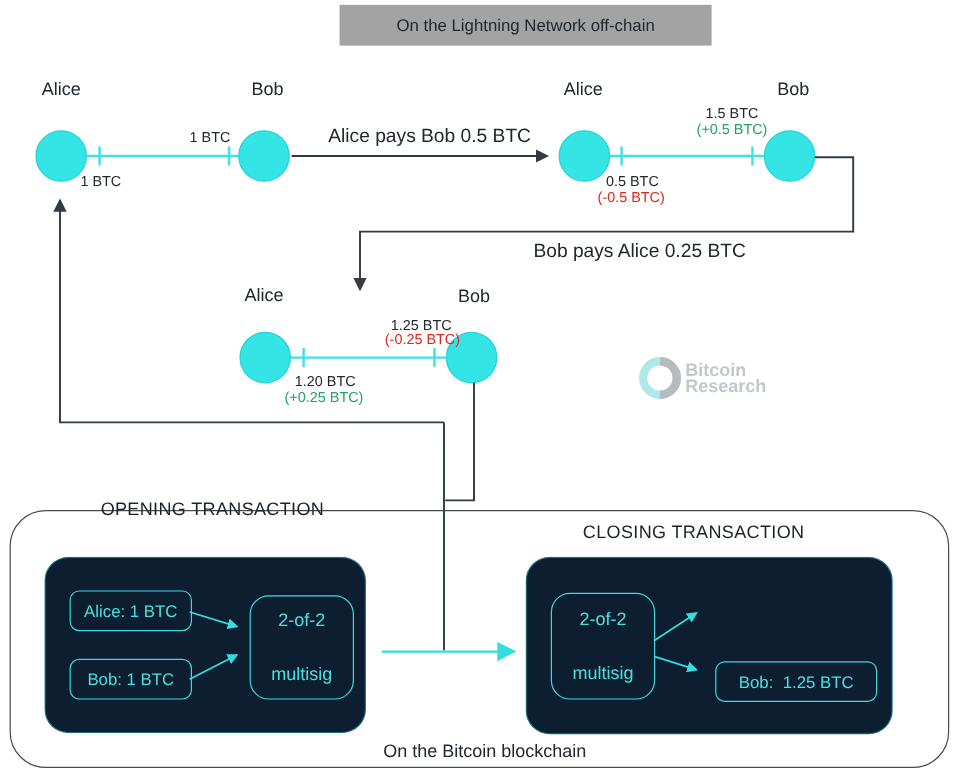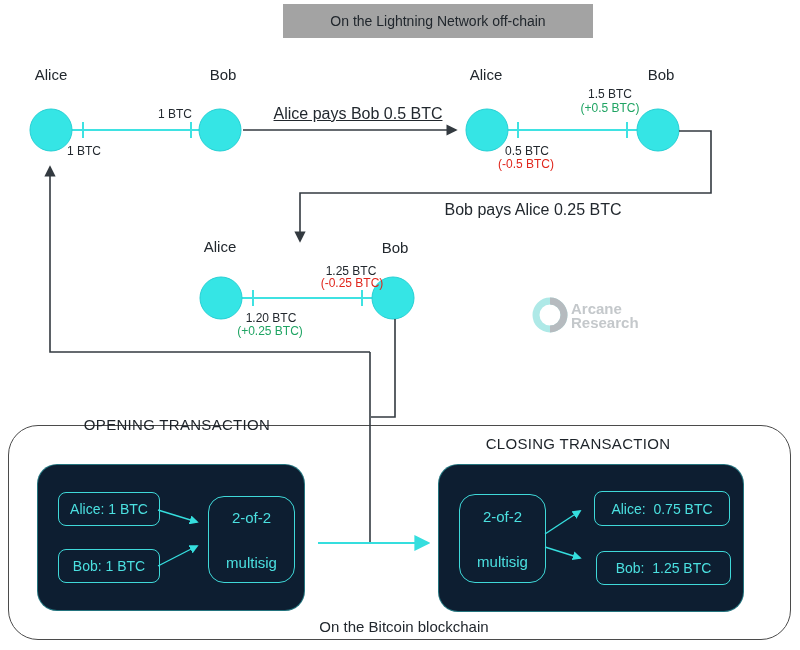--- a/index.html
+++ b/index.html
@@ -41,21 +41,20 @@
     <span>2-of-2</span>
     <span>multisig</span>
   </div>
 </div>
 
 <div class="abs navy navy-closing">
   <div class="slot multisig" style="left:20px;top:29px;width:85px;height:87px;">
     <span>2-of-2</span>
     <span>multisig</span>
   </div>
-  <div class="slot" style="left:155px;top:26px;width:134px;height:33px;">Alice:  0.75 BTC</div>
   <div class="slot" style="left:157px;top:86px;width:133px;height:32px;">Bob:  1.25 BTC</div>
 </div>
 
 <svg width="800" height="650" viewBox="0 0 800 650">
   <defs>
     <marker id="mDark" viewBox="0 0 10 10" refX="8.5" refY="5" markerWidth="7" markerHeight="7" orient="auto">
       <path d="M0,0 L10,5 L0,10 z" fill="#333a40"></path>
     </marker>
     <marker id="mCyan" viewBox="0 0 10 10" refX="8" refY="5" markerWidth="6.5" markerHeight="6.5" orient="auto">
       <path d="M0,0 L10,5 L0,10 z" fill="#35dede"></path>
@@ -100,35 +99,35 @@
     <circle cx="550" cy="315" r="14" fill="none" stroke="#aee9e7" stroke-width="7"></circle>
     <path d="M550,301 A14,14 0 0 1 550,329" fill="none" stroke="#b6bbbf" stroke-width="7"></path>
   </g>
 </svg>
 
 <div class="abs ctr name" style="left:51px;top:66px;">Alice</div>
 <div class="abs ctr name" style="left:223px;top:66px;">Bob</div>
 <div class="abs ctr btc" style="left:84px;top:144px;">1 BTC</div>
 <div class="abs ctr btc" style="left:175px;top:107px;">1 BTC</div>
 
-<div class="abs ctr paylbl" style="left:358px;top:105px;text-decoration:underline;">Alice pays Bob 0.5 BTC</div>
+<div class="abs ctr paylbl" style="left:358px;top:105px;">Alice pays Bob 0.5 BTC</div>
 <div class="abs ctr paylbl" style="left:533px;top:201px;">Bob pays Alice 0.25 BTC</div>
 
 <div class="abs ctr name" style="left:486px;top:66px;">Alice</div>
 <div class="abs ctr name" style="left:661px;top:66px;">Bob</div>
 <div class="abs ctr btc" style="left:610px;top:87px;">1.5 BTC</div>
 <div class="abs ctr btc green" style="left:610px;top:101px;">(+0.5 BTC)</div>
 <div class="abs ctr btc" style="left:527px;top:144px;">0.5 BTC</div>
 <div class="abs ctr btc red" style="left:526px;top:157px;">(-0.5 BTC)</div>
 
 <div class="abs ctr name" style="left:220px;top:238px;">Alice</div>
 <div class="abs ctr name" style="left:395px;top:239px;">Bob</div>
 <div class="abs ctr btc" style="left:351px;top:264px;">1.25 BTC</div>
 <div class="abs ctr btc red" style="left:352px;top:276px;">(-0.25 BTC)</div>
 <div class="abs ctr btc" style="left:271px;top:311px;">1.20 BTC</div>
 <div class="abs ctr btc green" style="left:270px;top:324px;">(+0.25 BTC)</div>
 
-<div class="abs wmtext" style="left:571px;top:302px;">Arcane</div>
+<div class="abs wmtext" style="left:571px;top:302px;">Bitcoin</div>
 <div class="abs wmtext" style="left:571px;top:316px;">Research</div>
 
 <div class="abs ctr sectitle" style="left:177px;top:416px;">OPENING TRANSACTION</div>
 <div class="abs ctr sectitle" style="left:578px;top:435px;">CLOSING TRANSACTION</div>
 <div class="abs ctr caption" style="left:370px;top:618px;">On the Bitcoin blockchain</div>
 
 </body></html>

